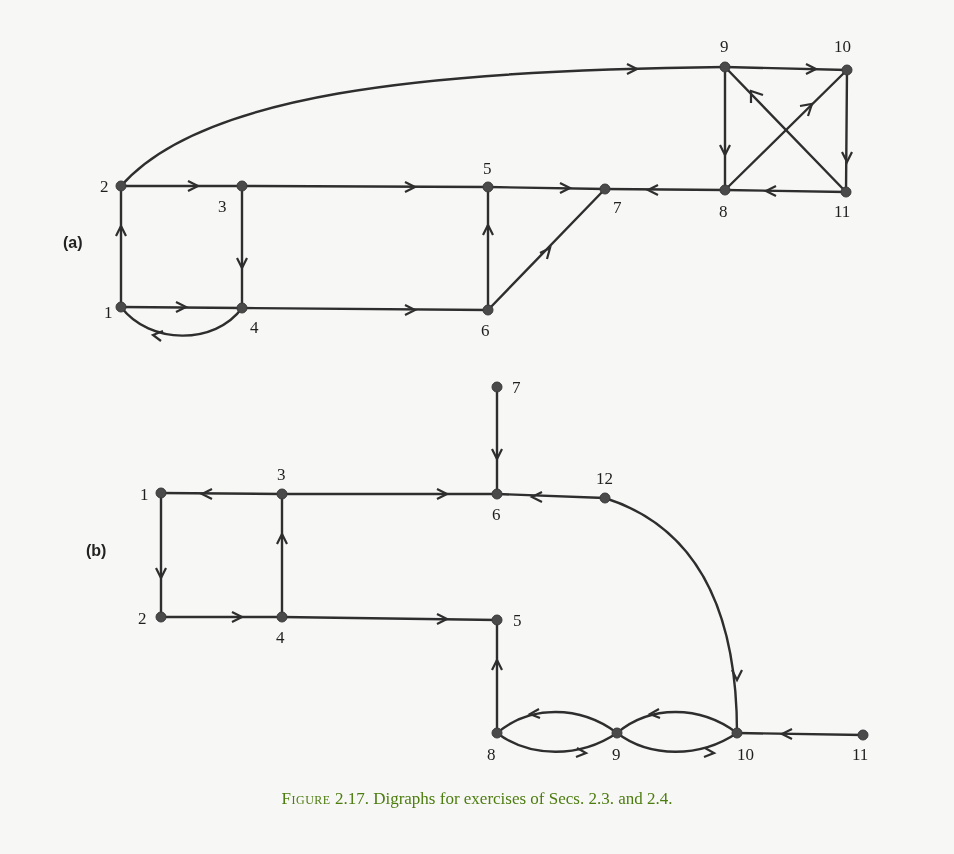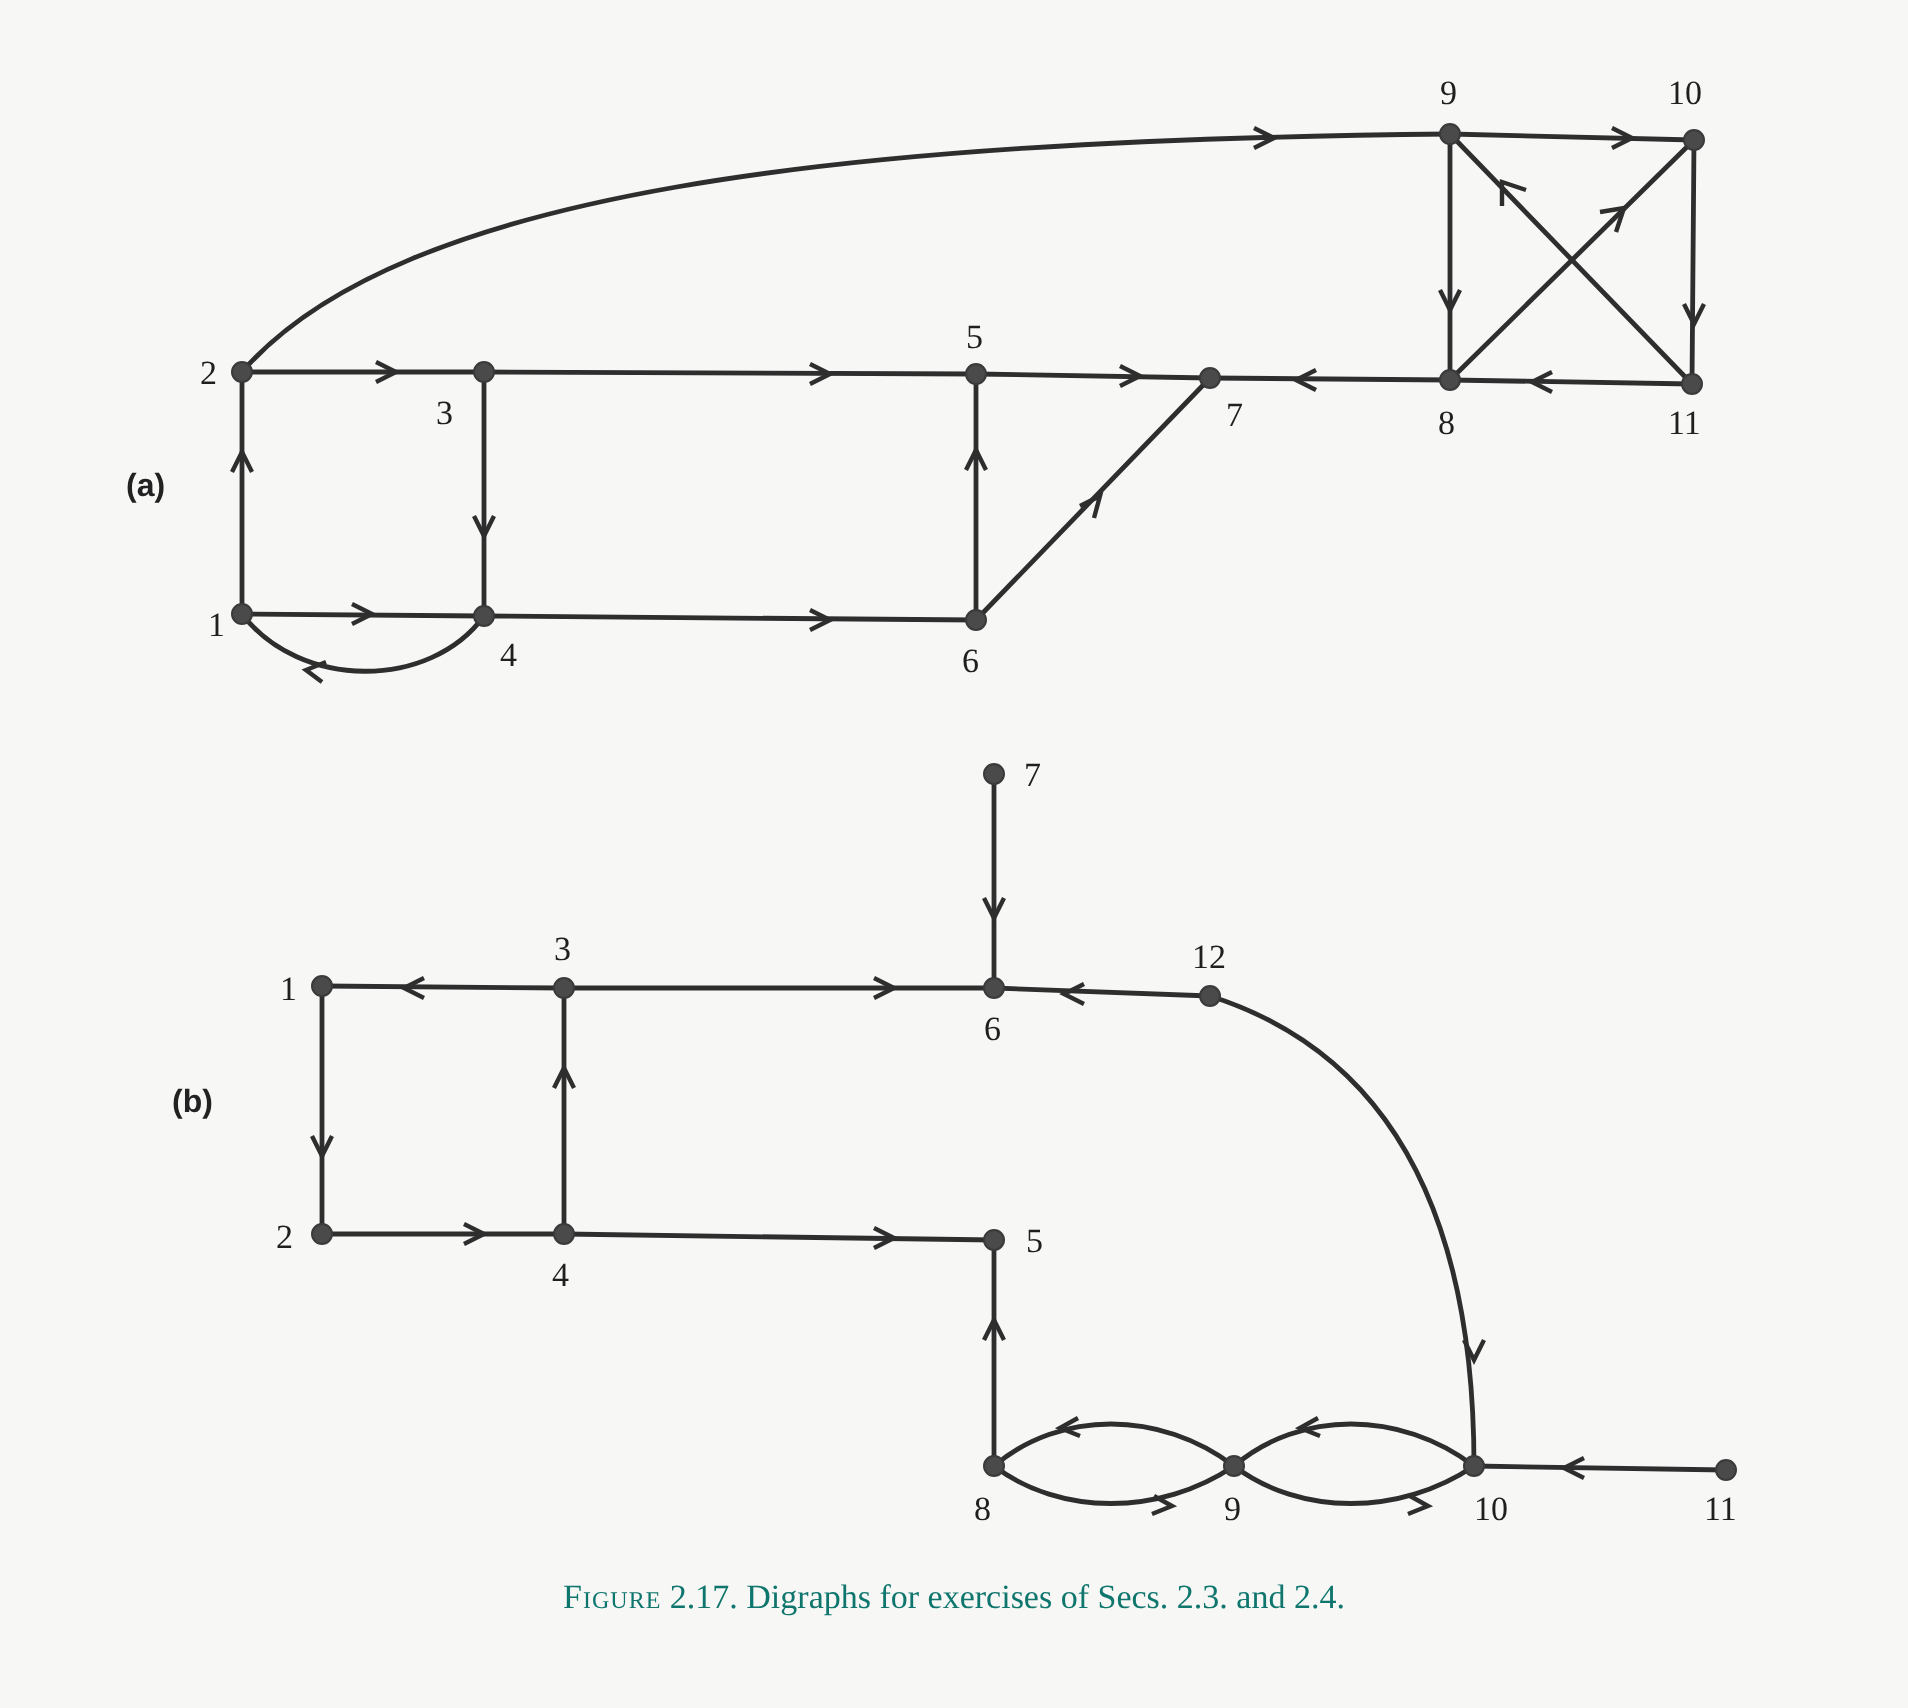--- a/index.html
+++ b/index.html
@@ -16,21 +16,21 @@
     }
     .edge { stroke: #2e2e2e; stroke-width: 2.4; fill: none; stroke-linecap: round; }
     .arrow { fill: none; stroke: #2e2e2e; stroke-width: 2.2; stroke-linejoin: miter; }
     .node { fill: #4a4a4a; stroke: #3a3a3a; stroke-width: 1; }
     .nlabel { font-family: "Liberation Serif", "DejaVu Serif", serif; font-size: 17px; fill: #1f1f1f; }
     .plabel { font-family: "Liberation Sans", "DejaVu Sans", sans-serif; font-size: 16px; fill: #222; font-weight: bold; }
     #caption {
       position: absolute; left: 0; top: 789px; width: 954px;
       text-align: center;
       font-family: "Liberation Serif", "DejaVu Serif", serif;
-      font-size: 17px; color: #0f766e;
+      font-size: 17px; color: #4d7c0f;
     }
     #caption .fig-word { font-variant: small-caps; letter-spacing: 0.5px; }
   </style>
 </head>
 <body>
 
 <svg id="figure" width="954" height="854" viewBox="0 0 954 854" xmlns="http://www.w3.org/2000/svg">
 
   <g>
     <text class="plabel" x="63" y="248">(a)</text>

